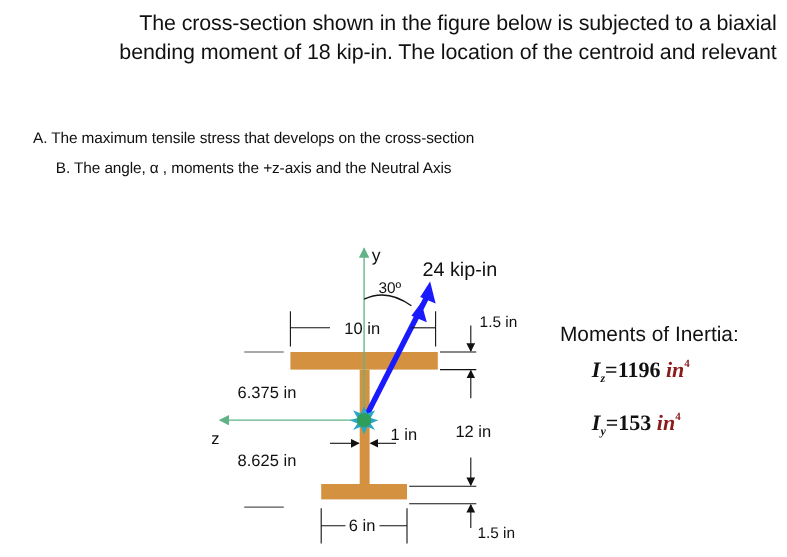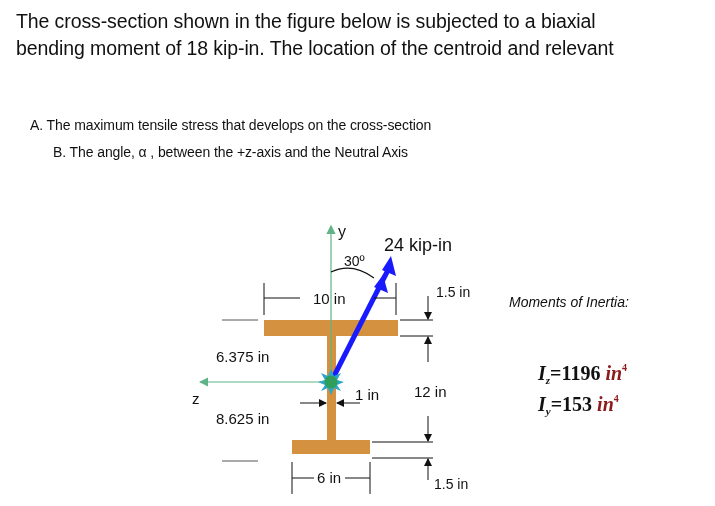--- a/index.html
+++ b/index.html
@@ -1,41 +1,41 @@
 <!DOCTYPE html>
 <html><head>
   <meta charset="utf-8">
   <style>
     html, body { margin: 0; padding: 0; background: #ffffff; }
     body { width: 715px; height: 506px; position: relative; overflow: hidden;
            font-family: "Liberation Sans", "DejaVu Sans", sans-serif; color: #111; }
     .problem { position: absolute; left: 16px; top: 8px; width: 690px; font-size: 19.5px; line-height: 27px; letter-spacing: -0.1px; }
-    .problem p { margin: 0; }
+    .problem p { margin: 0; text-align: right; }
     .parts { position: absolute; left: 30px; top: 112px; font-size: 14px; line-height: 27px; letter-spacing: -0.1px; text-align: center; }
     .parts div { white-space: nowrap; }
     svg#figure { position: absolute; left: 0; top: 0; }
     .lbl { font-family: "Liberation Sans", "DejaVu Sans", sans-serif; fill: #111; }
-    .moi-title { position: absolute; left: 509px; top: 294px; font-size: 14px; font-style: italic; }
-    .moi { position: absolute; font-family: "Liberation Serif", "DejaVu Serif", serif; font-size: 20px; font-weight: bold; margin-top: 36px; }
+    .moi-title { position: absolute; left: 509px; top: 294px; font-size: 19px; }
+    .moi { position: absolute; font-family: "Liberation Serif", "DejaVu Serif", serif; font-size: 20px; font-weight: bold; }
     .moi i.var { font-style: italic; }
     .moi sub { font-size: 11px; font-style: italic; vertical-align: -4px; }
     .moi .unit { color: #8b1a1a; font-style: italic; }
     .moi sup { font-size: 10px; color: #8b1a1a; vertical-align: 9px; }
   </style>
 </head>
 <body>
 
 <div class="problem">
   <p>The cross-section shown in the figure below is subjected to a biaxial</p>
   <p>bending moment of 18 kip-in.  The location of the centroid and relevant</p>
 </div>
 
 <div class="parts">
   <div>A. The maximum tensile stress that develops on the cross-section</div>
-  <div>B. The angle, α , between the +z-axis and the Neutral Axis</div>
+  <div>B. The angle, α , moments the +z-axis and the Neutral Axis</div>
 </div>
 
 <svg id="figure" width="715" height="506" viewBox="0 0 715 506">
   <defs>
     <marker id="ah-black" markerWidth="8" markerHeight="8" refX="7" refY="4" orient="auto">
       <path d="M0,0 L8,4 L0,8 Z" fill="#111"></path>
     </marker>
     <marker id="ah-green" markerWidth="8" markerHeight="8" refX="7" refY="4" orient="auto">
       <path d="M0,0 L8,4 L0,8 Z" fill="#5fb387"></path>
     </marker>
@@ -102,16 +102,16 @@
   <text class="lbl" x="216" y="424" font-size="15">8.625 in</text>
 </svg>
 
 <div class="moi-title">Moments of Inertia:</div>
 
 <div class="moi" style="left:538px; top:326px;">
   <i class="var">I</i><sub>z</sub>=<span>1196</span>
   <span class="unit">in</span><sup>4</sup>
 </div>
 
-<div class="moi" style="left:538px; top:357px;">
+<div class="moi" style="left:538px; top:374px;">
   <i class="var">I</i><sub>y</sub>=<span>153</span>
   <span class="unit">in</span><sup>4</sup>
 </div>
 
 </body></html>

